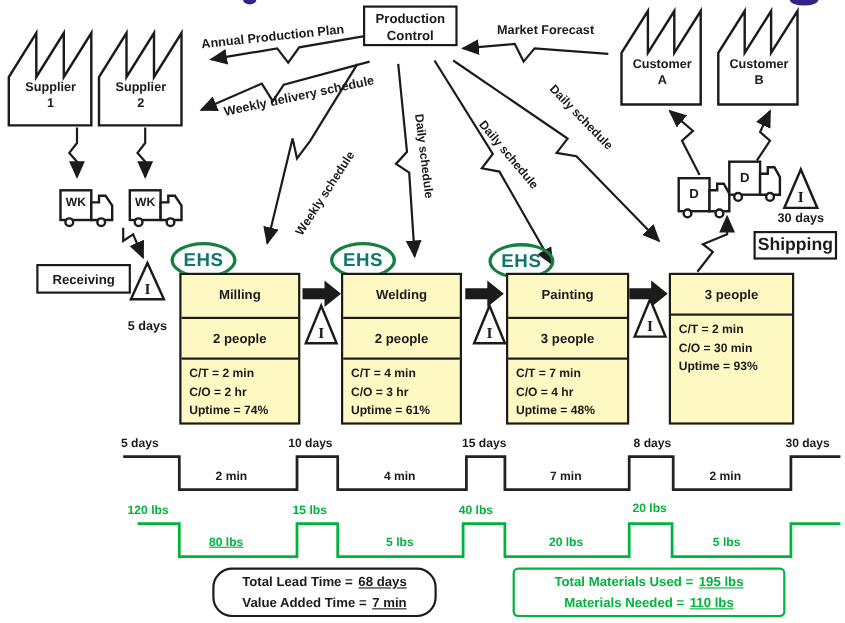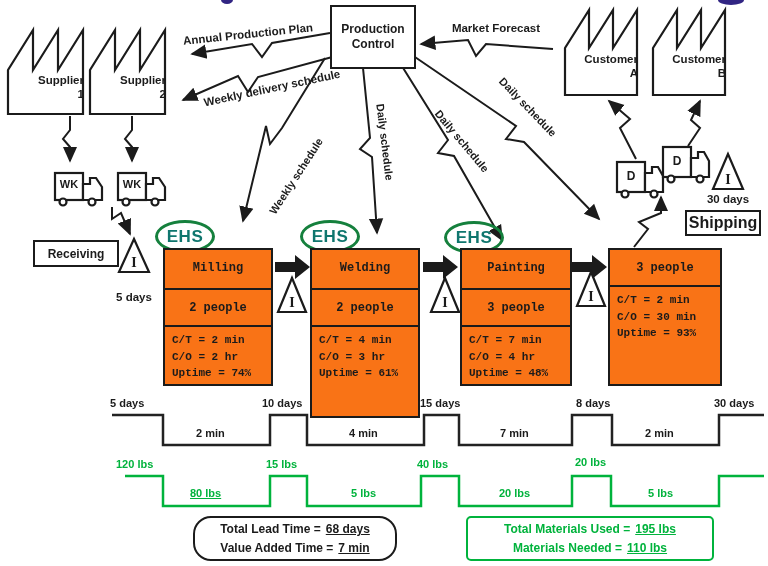--- a/index.html
+++ b/index.html
@@ -4,34 +4,34 @@
 <style>
   html,body{margin:0;padding:0;background:#fff;}
   .canvas{position:relative;width:768px;height:566px;background:#fff;overflow:hidden;
           font-family:"Liberation Sans",sans-serif;font-weight:bold;color:#1b1b1b;}
   svg{position:absolute;left:0;top:0;}
   .info-arrow{fill:none;stroke:#1b1b1b;stroke-width:2;}
   .shape{fill:#fff;stroke:#1b1b1b;stroke-width:2.2;}
   .push{fill:#1b1b1b;}
   .box{position:absolute;border:2.4px solid #1b1b1b;background:#fff;display:flex;
        align-items:center;justify-content:center;text-align:center;box-sizing:border-box;}
-  .proc{position:absolute;border:2px solid #1b1b1b;background:#f97316;box-sizing:border-box;
-        display:flex;flex-direction:column;font-family:Liberation Mono, monospace;}
+  .proc{position:absolute;border:2px solid #1b1b1b;background:#fef9c3;box-sizing:border-box;
+        display:flex;flex-direction:column;}
   .proc .t{height:40px;border-bottom:2px solid #1b1b1b;display:flex;flex-direction:column;
            align-items:center;justify-content:center;font-size:12px;line-height:1.15;box-sizing:border-box;}
   .proc .t.left{align-items:flex-start;padding-left:9px;text-align:left;}
   .proc .p{height:37px;border-bottom:2px solid #1b1b1b;display:flex;align-items:center;
            justify-content:center;font-size:12px;box-sizing:border-box;}
   .proc .m{flex:1;padding:5px 0 0 7px;font-size:11px;line-height:1.5;text-align:left;}
   .ehs{position:absolute;border:3px solid #15803d;border-radius:50%;color:#0f766e;
        display:flex;align-items:center;justify-content:center;font-size:17px;letter-spacing:.5px;box-sizing:border-box;}
   .lbl{position:absolute;white-space:nowrap;transform:translate(-50%,-50%);font-size:11.5px;}
   .pos{position:absolute;white-space:nowrap;font-size:11px;}
   .grn{color:#00b33c;}
-  .fac{position:absolute;text-align:right;font-size:11.5px;line-height:1.2;}
+  .fac{position:absolute;text-align:center;font-size:11.5px;line-height:1.2;}
   .trk{position:absolute;text-align:center;font-size:11px;}
   .sum{position:absolute;background:#fff;box-sizing:border-box;display:flex;flex-direction:column;
        align-items:center;justify-content:center;font-size:12px;line-height:1.55;}
   .sum .v{text-decoration:underline;margin-left:5px;}
 </style>
 </head>
 <body>
 
 <div class="canvas">
 
@@ -103,21 +103,21 @@
     <text x="292" y="307" text-anchor="middle" font-family="Liberation Serif,serif" font-weight="bold" font-size="14" fill="#1b1b1b">I</text>
     <text x="445" y="307" text-anchor="middle" font-family="Liberation Serif,serif" font-weight="bold" font-size="14" fill="#1b1b1b">I</text>
     <text x="591" y="301" text-anchor="middle" font-family="Liberation Serif,serif" font-weight="bold" font-size="14" fill="#1b1b1b">I</text>
     <text x="728" y="184" text-anchor="middle" font-family="Liberation Serif,serif" font-weight="bold" font-size="14" fill="#1b1b1b">I</text>
 
     <path d="M112,415 H163 V445 H270 V415 H307 V445 H424 V415 H459 V445 H572 V415 H612 V445 H719 V415 H764" fill="none" stroke="#222" stroke-width="2.5"></path>
 
     <path d="M125,476 H163 V506 H270 V476 H307 V506 H421 V476 H459 V506 H572 V476 H611 V506 H719 V476 H764" fill="none" stroke="#00b33c" stroke-width="2.5"></path>
   </svg>
 
-  <div class="box" style="left:330px;top:5px;width:86px;height:64px;font-size:12px;line-height:1.25;">
+  <div class="box" style="left:330px;top:5px;width:86px;height:37px;font-size:12px;line-height:1.25;align-items:flex-end;">
     <div>
         <div>Production</div>
          <div>Control</div>
       </div>
   </div>
 
   <div class="fac" style="left:8px;top:74px;width:76px;">
     <div>Supplier</div>
     <div>1</div>
   </div>
@@ -158,21 +158,21 @@
 
   <div class="proc" style="left:163px;top:248px;width:110px;height:138px;">
     <div class="t">Milling</div>
     <div class="p">2 people</div>
     <div class="m">
       <div>C/T = 2 min</div>
       <div>C/O = 2 hr</div>
       <div>Uptime = 74%</div>
     </div>
   </div>
-  <div class="proc" style="left:310px;top:248px;width:110px;height:170px;">
+  <div class="proc" style="left:310px;top:248px;width:110px;height:138px;">
     <div class="t">Welding</div>
     <div class="p">2 people</div>
     <div class="m">
       <div>C/T = 4 min</div>
       <div>C/O = 3 hr</div>
       <div>Uptime = 61%</div>
     </div>
   </div>
   <div class="proc" style="left:460px;top:248px;width:112px;height:138px;">
     <div class="t">Painting</div>

